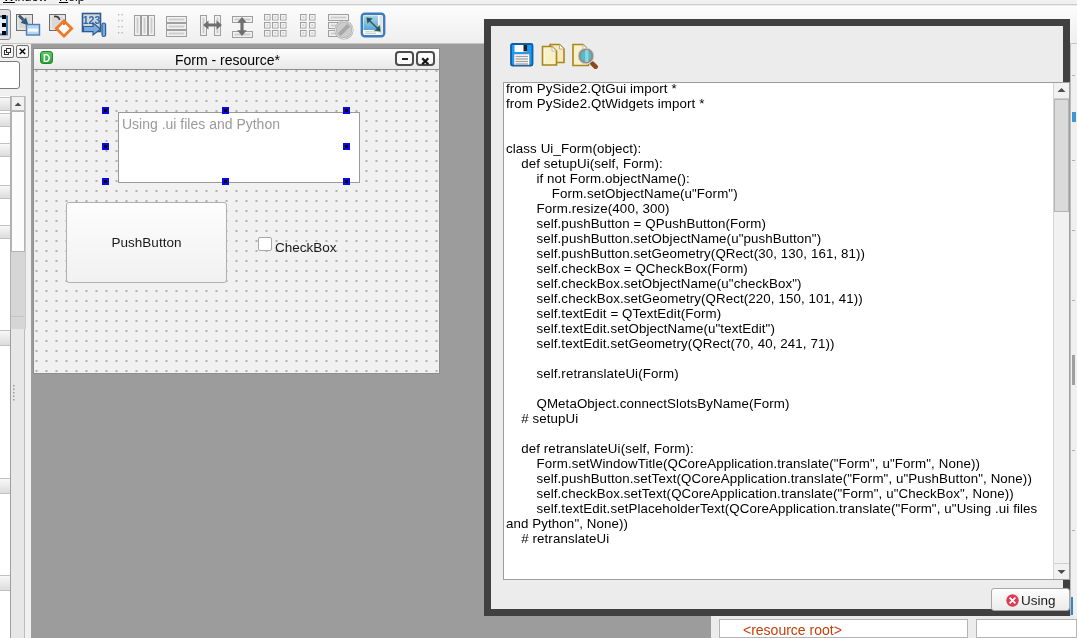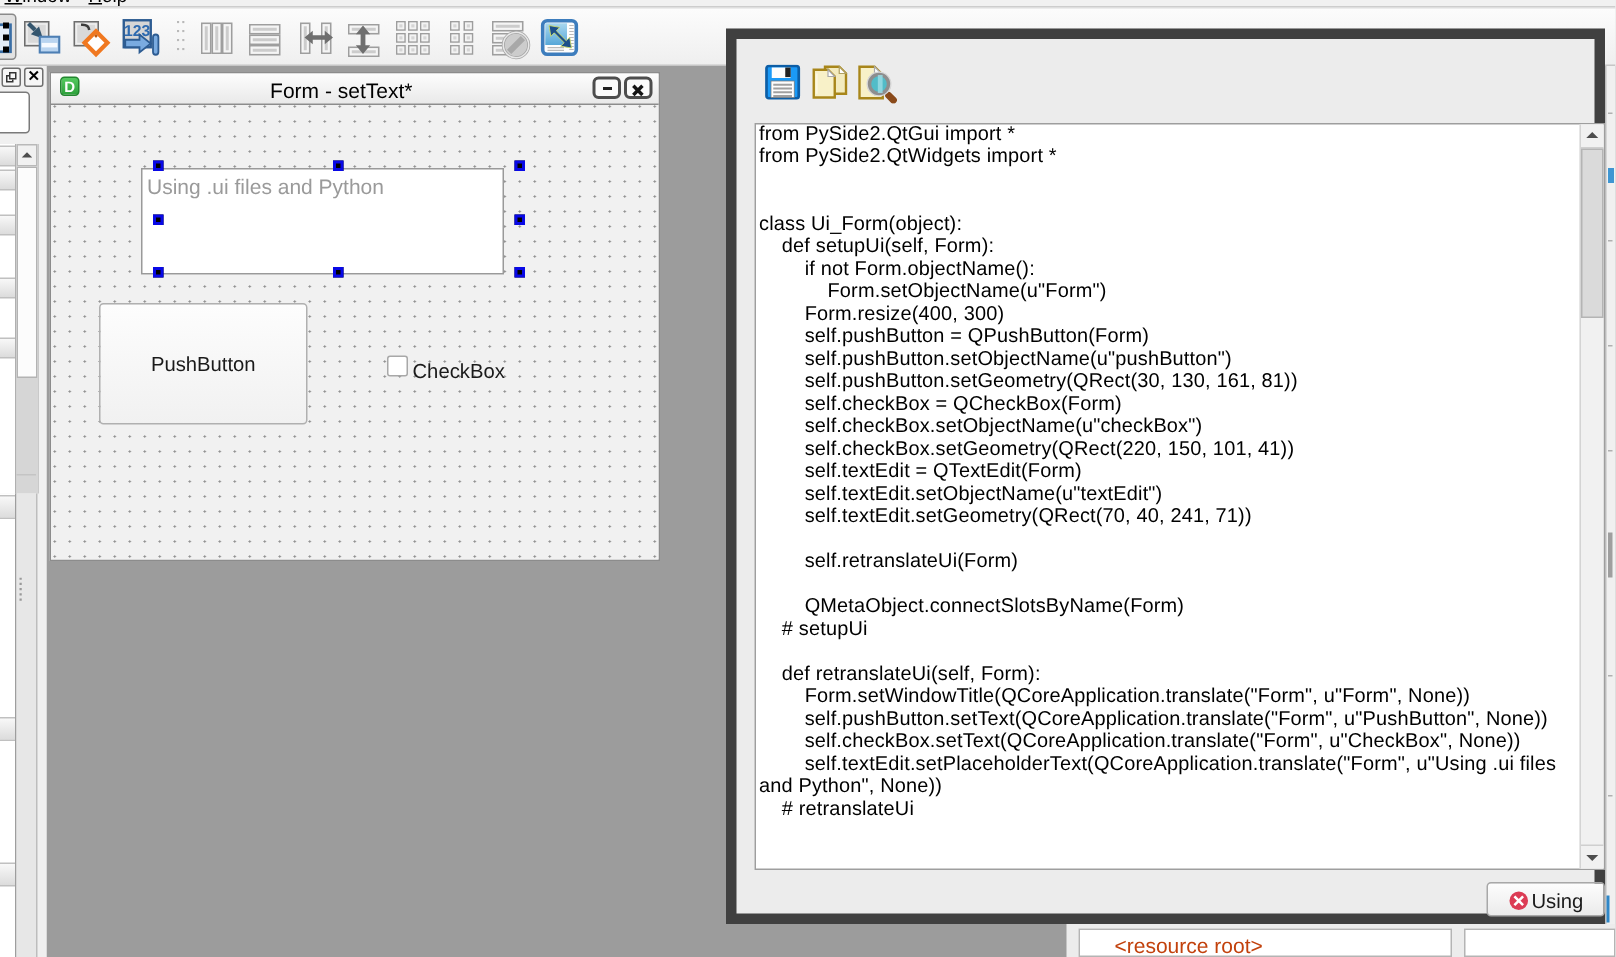--- a/index.html
+++ b/index.html
@@ -189,39 +189,39 @@
         <rect x="1" y="10.5" width="1.5" height="1.5"></rect>
         <rect x="1" y="14" width="1.5" height="1.5"></rect>
       </g>
   </svg>
 </div>
 
 <div class="abs" style="left:33px;top:48px;width:407px;height:326px;background:#f1f1f1;border:1px solid #8c8c8c">
 
   <div class="abs" style="left:0;top:0;width:405px;height:21px;background:linear-gradient(#fdfdfd,#e9e9e9);border-bottom:1px solid #8c8c8c">
     <div class="abs" style="left:6px;top:2px;width:13px;height:13px;background:linear-gradient(#55ca60,#2da13b);border:1px solid #22862f;border-radius:3px;color:#fff;font-size:10px;font-weight:bold;text-align:center;line-height:13px">D</div>
-    <div class="abs" style="left:-9px;top:3px;width:405px;text-align:center;font-size:14px;color:#000">Form - setText*</div>
+    <div class="abs" style="left:-9px;top:3px;width:405px;text-align:center;font-size:14px;color:#000">Form - resource*</div>
     <div class="abs" style="left:361px;top:2px;width:19px;height:15px;background:#fbfbfb;border:2px solid #4d4d4d;border-radius:4px">
       <div class="abs" style="left:4.5px;top:4.5px;width:6px;height:2.5px;background:#222"></div>
     </div>
     <div class="abs" style="left:382px;top:2px;width:19px;height:15px;background:#fbfbfb;border:2px solid #4d4d4d;border-radius:4px">
       <svg width="15" height="11">
           <path d="M4.2 2.2 L10.3 8.3 M10.3 2.2 L4.2 8.3" stroke="#151515" stroke-width="2.3"></path>
         </svg>
     </div>
   </div>
 
   <div class="abs" style="left:0;top:21px;width:405px;height:303px;background-color:#f1f1f1;background-image:radial-gradient(circle,#8d8d8d 0.6px,transparent 0.9px);background-size:10px 10px;background-position:-2.5px -4px"></div>
 
-  <div class="abs" style="left:32px;top:153px;width:139px;height:81px;background:linear-gradient(#fdfdfd,#f1f1f1);border:1px solid #b0b0b0;border-radius:3px;font-size:13.5px;color:#1a1a1a;text-align:center;line-height:79px">PushButton</div>
+  <div class="abs" style="left:32px;top:153px;width:161px;height:81px;background:linear-gradient(#fdfdfd,#f1f1f1);border:1px solid #b0b0b0;border-radius:3px;font-size:13.5px;color:#1a1a1a;text-align:center;line-height:79px">PushButton</div>
 
   <div class="abs" style="left:224px;top:188px;width:14px;height:14px;background:#fff;border:1px solid #a8a8a8;border-radius:2px"></div>
   <div class="abs" style="left:241px;top:191px;font-size:13.5px;color:#1a1a1a">CheckBox</div>
 
-  <div class="abs" style="left:60px;top:63px;width:242px;height:71px;background:#fff;border:1px solid #9a9a9a">
+  <div class="abs" style="left:84px;top:63px;width:242px;height:71px;background:#fff;border:1px solid #9a9a9a">
     <div class="abs" style="left:3px;top:3px;font-size:14px;color:#9a9a9a">Using .ui files and Python</div>
   </div>
 </div>
 
 <div class="abs" style="left:102px;top:107px;width:7px;height:7px;background:#000;border:2px solid #0808e6"></div>
 <div class="abs" style="left:222px;top:107px;width:7px;height:7px;background:#000;border:2px solid #0808e6"></div>
 <div class="abs" style="left:343px;top:107px;width:7px;height:7px;background:#000;border:2px solid #0808e6"></div>
 <div class="abs" style="left:102px;top:143px;width:7px;height:7px;background:#000;border:2px solid #0808e6"></div>
 <div class="abs" style="left:343px;top:143px;width:7px;height:7px;background:#000;border:2px solid #0808e6"></div>
 <div class="abs" style="left:102px;top:178px;width:7px;height:7px;background:#000;border:2px solid #0808e6"></div>

